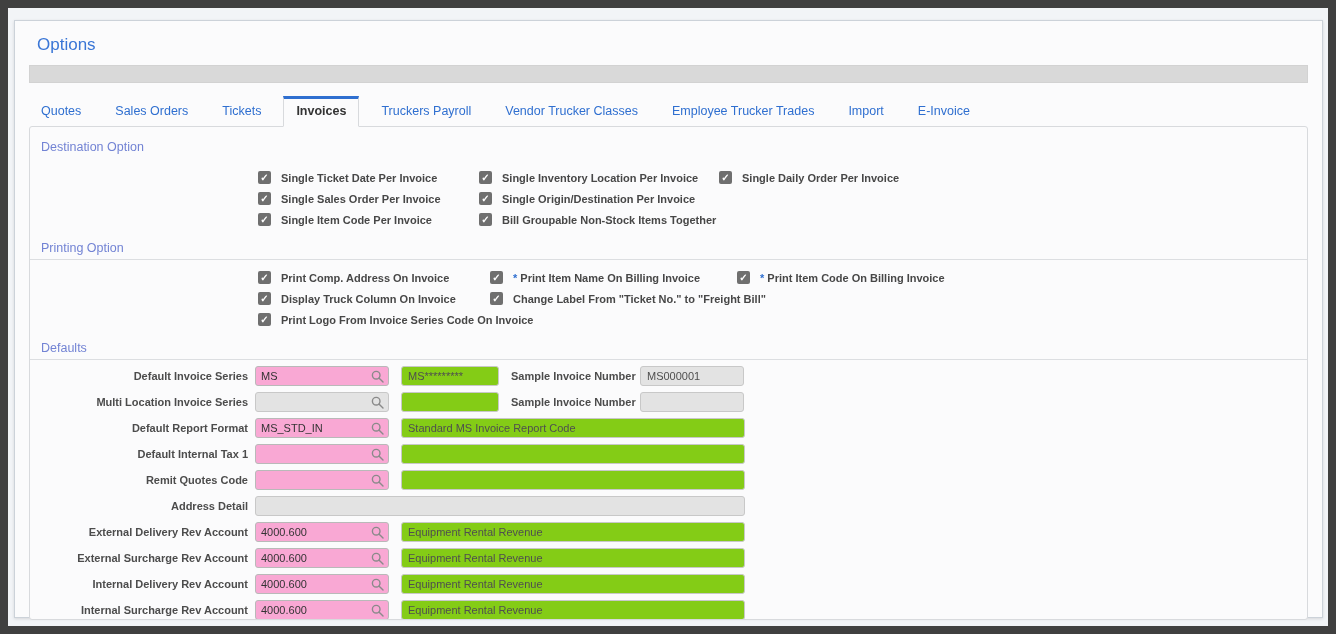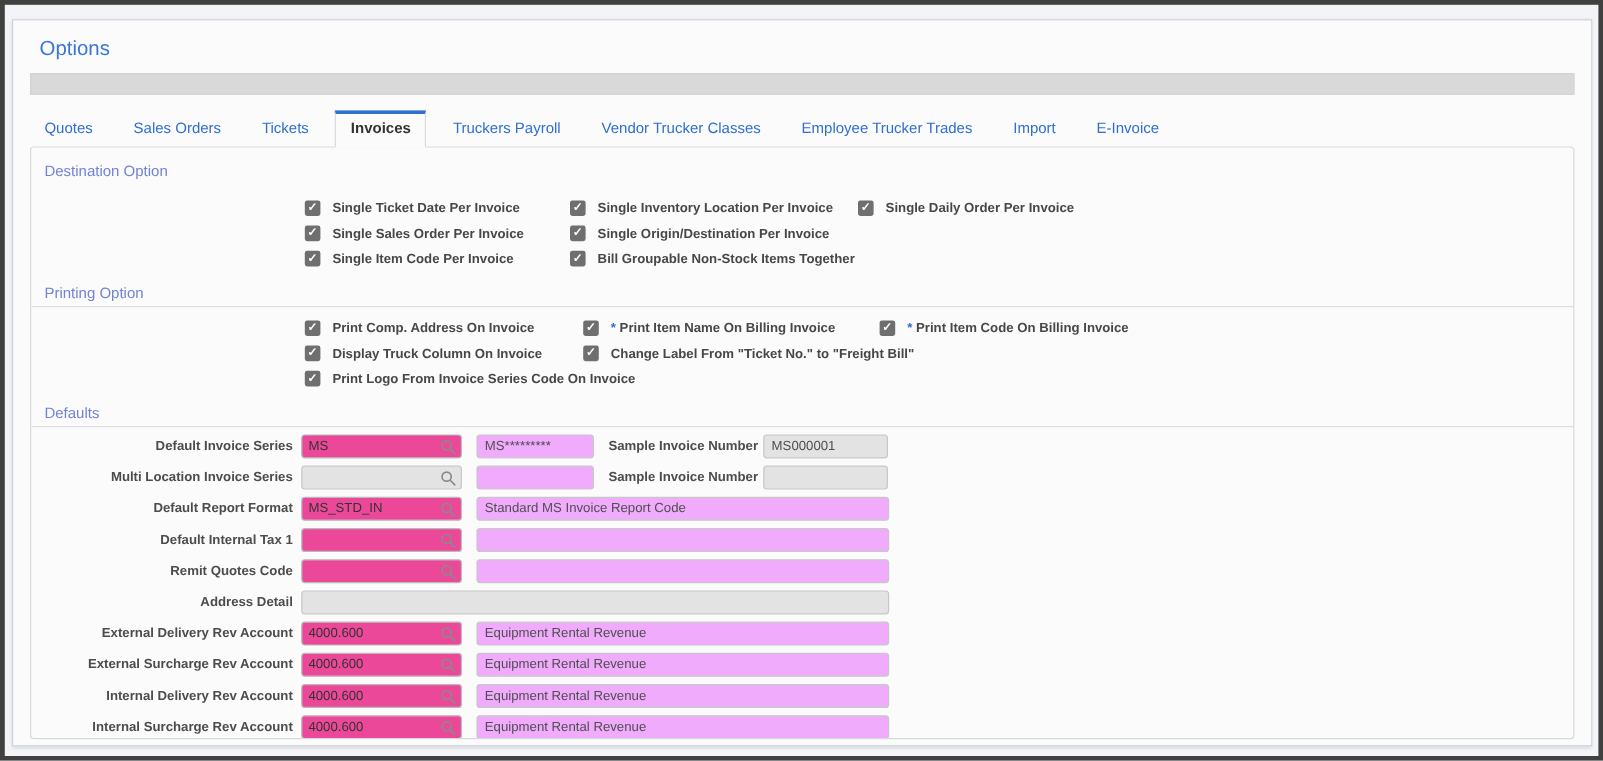--- a/index.html
+++ b/index.html
@@ -4,21 +4,21 @@
 <style>
   * { box-sizing: border-box; margin: 0; padding: 0; }
   html,body { width: 1336px; height: 634px; overflow: hidden; }
   body {
     font-family: "Liberation Sans", sans-serif;
     background: #eef0f3;
     position: relative;
   }
   .frame {
     position: absolute; inset: 0;
-    border: 4px solid #404040;
+    border: 8px solid #404040;
     background: #f2f4f7;
   }
   .panel {
     position: absolute; left: 6px; top: 12px; right: 5px; bottom: 8px;
     background: #fbfbfc;
     border: 1px solid #ccd2d9;
     box-shadow: 0 1px 3px rgba(0,0,0,.12);
     padding: 0 13px;
   }
   .page-title {
@@ -125,41 +125,41 @@
     padding-right: 7px;
     text-align: right;
     font-size: 11px;
     font-weight: bold;
     color: #4c4c4c;
     white-space: nowrap;
   }
   .fsearch {
     width: 134px;
     height: 20px;
-    background: #ec4899;
+    background: #f9a8d4;
     border: 1px solid #b9b9b9;
     border-radius: 3px;
     display: flex;
     align-items: center;
     padding: 0 4px 0 5px;
     position: relative;
   }
   .fsearch.disabled { background: #e3e3e3; border-color: #c8c8c8; }
   .fval {
     flex: 1;
     font-size: 11px;
     color: #333;
     white-space: nowrap;
     overflow: hidden;
   }
   .mag { display: inline-flex; cursor: pointer; }
   .fdesc {
     margin-left: 12px;
     height: 20px;
-    background: #f0abfc;
+    background: #84cc16;
     border: 1px solid #c8c8c8;
     border-radius: 3px;
     font-size: 11px;
     color: #4f4f4f;
     padding: 0 6px;
     display: flex;
     align-items: center;
     white-space: nowrap;
     overflow: hidden;
   }

